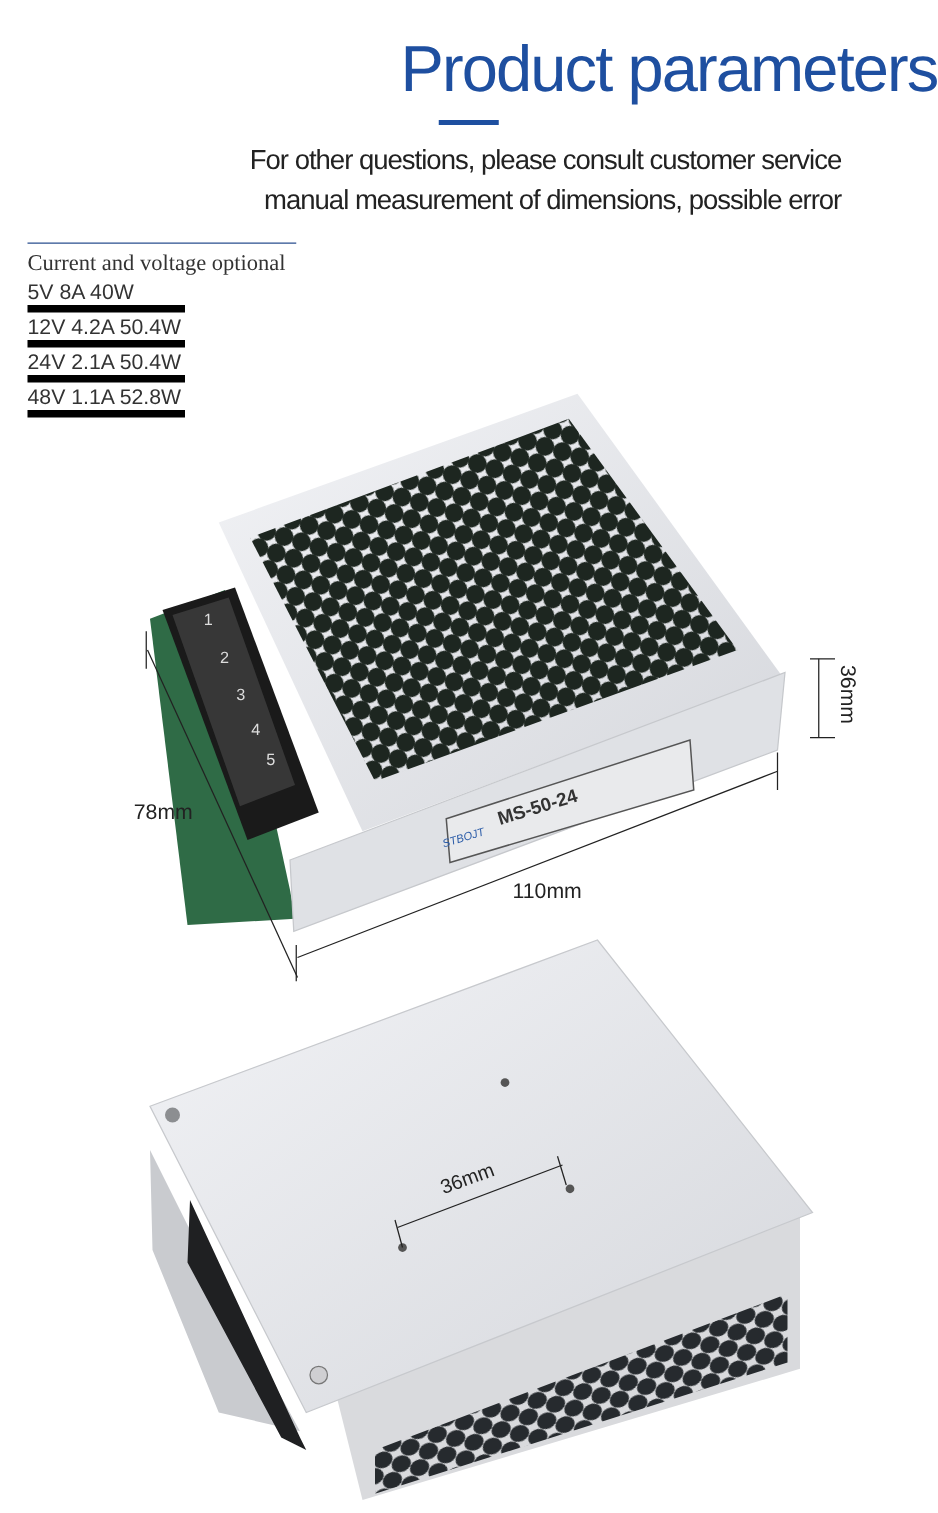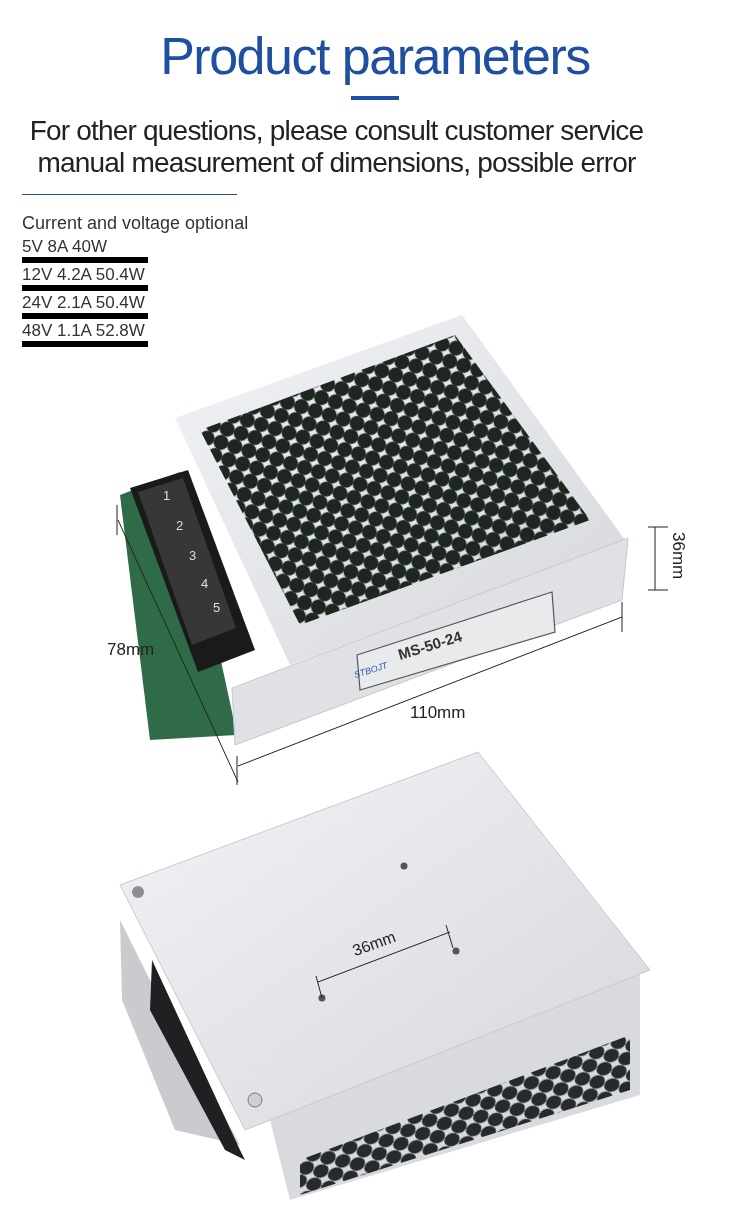--- a/index.html
+++ b/index.html
@@ -1,22 +1,22 @@
 <!DOCTYPE html>
 <html><head>
 <meta charset="utf-8">
 <style>
   html,body{margin:0;padding:0;background:#fff;}
   body{width:750px;height:1210px;position:relative;overflow:hidden;font-family:"Liberation Sans",sans-serif;}
-  .title{position:absolute;left:0;top:26px;width:750px;text-align:center;font-size:52px;color:#1e4fa0;letter-spacing:-1.5px;font-family:"Liberation Sans",sans-serif;}
+  .title{position:absolute;left:0;top:26px;width:750px;text-align:right;font-size:52px;color:#1e4fa0;letter-spacing:-1.5px;font-family:"Liberation Sans",sans-serif;}
   .title-bar{position:absolute;left:351px;top:96px;width:48px;height:4px;background:#1e4fa0;}
-  .sub{position:absolute;left:0;width:673px;text-align:center;font-size:28px;color:#222;letter-spacing:-0.8px;}
+  .sub{position:absolute;left:0;width:673px;text-align:right;font-size:22px;color:#222;letter-spacing:-0.8px;}
   .specs{position:absolute;left:22px;top:190px;color:#333;}
   .spec-head{font-size:22px;line-height:22px;width:215px;border-bottom:1.5px solid #2a4f8f;padding-bottom:4px;}
-  .spec-sub{font-size:18px;margin-top:16px;line-height:24px;}
+  .spec-sub{font-size:18px;margin-top:3px;line-height:24px;font-family:Liberation Serif, serif;}
   .spec-row{font-size:17px;line-height:21px;width:126px;border-bottom:6px solid #000000;margin-top:1px;}
   .dim{position:absolute;font-size:17px;color:#222;}
   svg{position:absolute;left:0;top:0;}
 </style>
 </head>
 <body>
 
 <div class="title">Product parameters</div>
 <div class="title-bar"></div>
 <div class="sub" style="top:115px">For other questions, please consult customer service</div>

